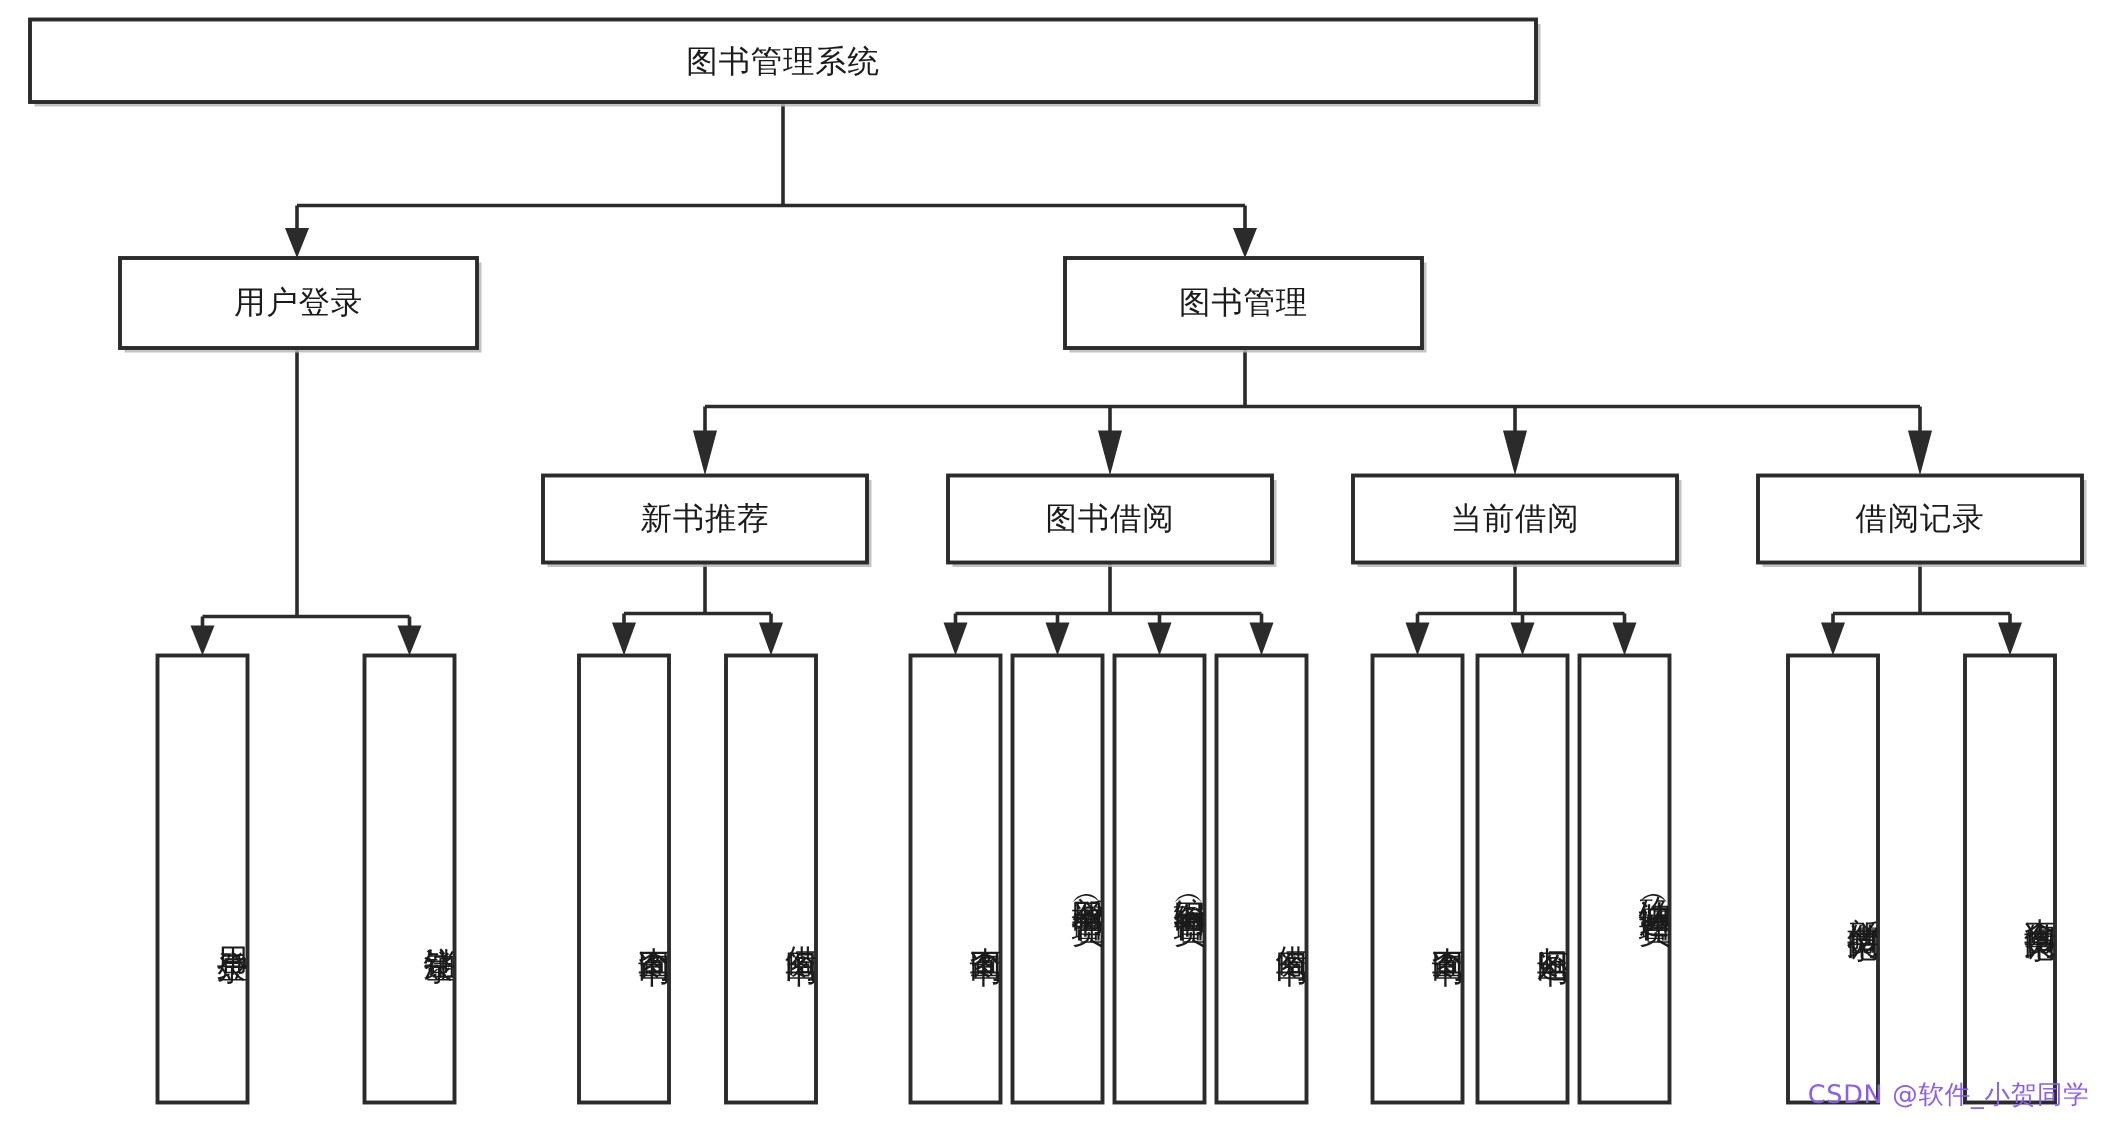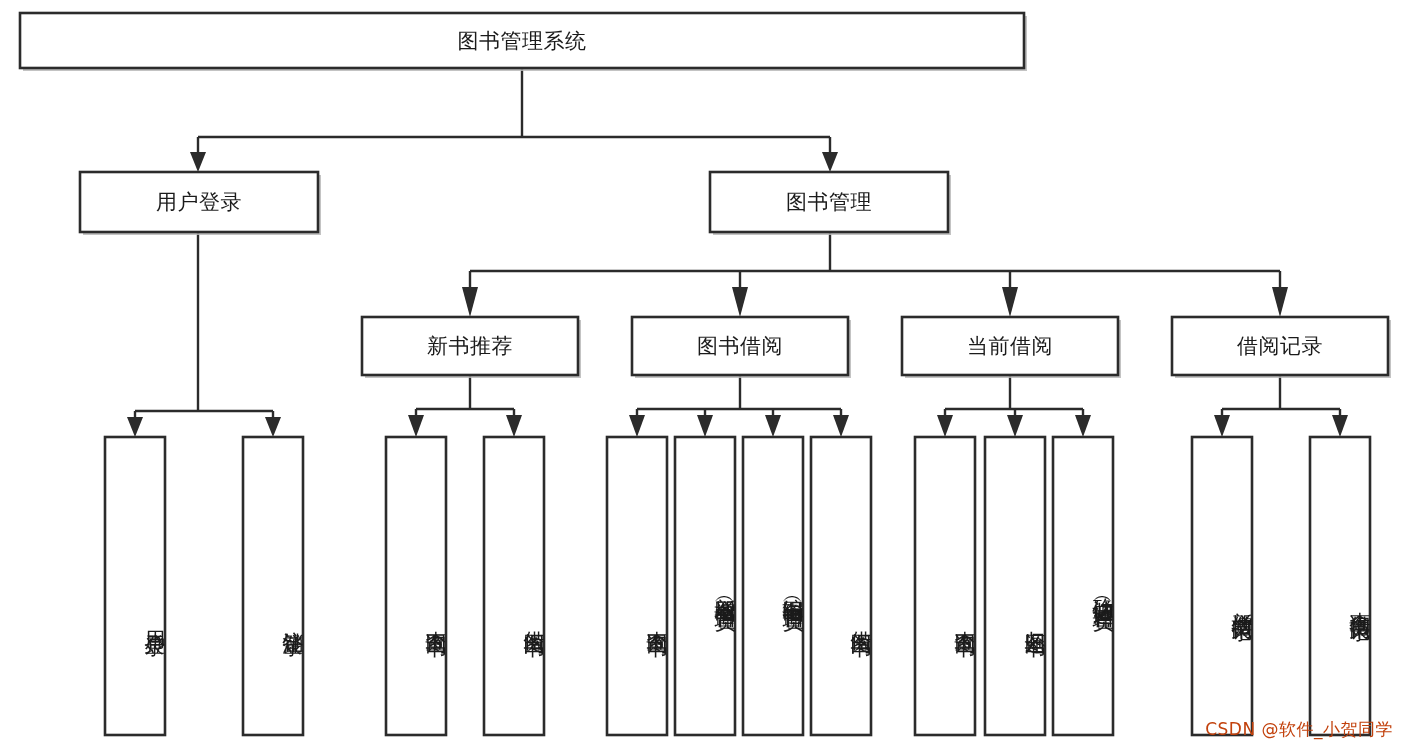--- a/index.html
+++ b/index.html
@@ -68,21 +68,21 @@
     justify-content: center;
     white-space: nowrap;
     pointer-events: none;
   }
   .watermark {
     position: absolute;
     right: 12px;
     bottom: 6px;
     font-family: "DejaVu Sans", "Liberation Sans", sans-serif;
     font-size: 17px;
-    color: #c2410c;
+    color: #8b5cf6;
     letter-spacing: 0.5px;
     white-space: nowrap;
   }
 </style>
 </head>
 <body>
 
 <div id="diagram-root">
 
   <svg class="diagram" viewBox="0 0 1405 747" xmlns="http://www.w3.org/2000/svg">

